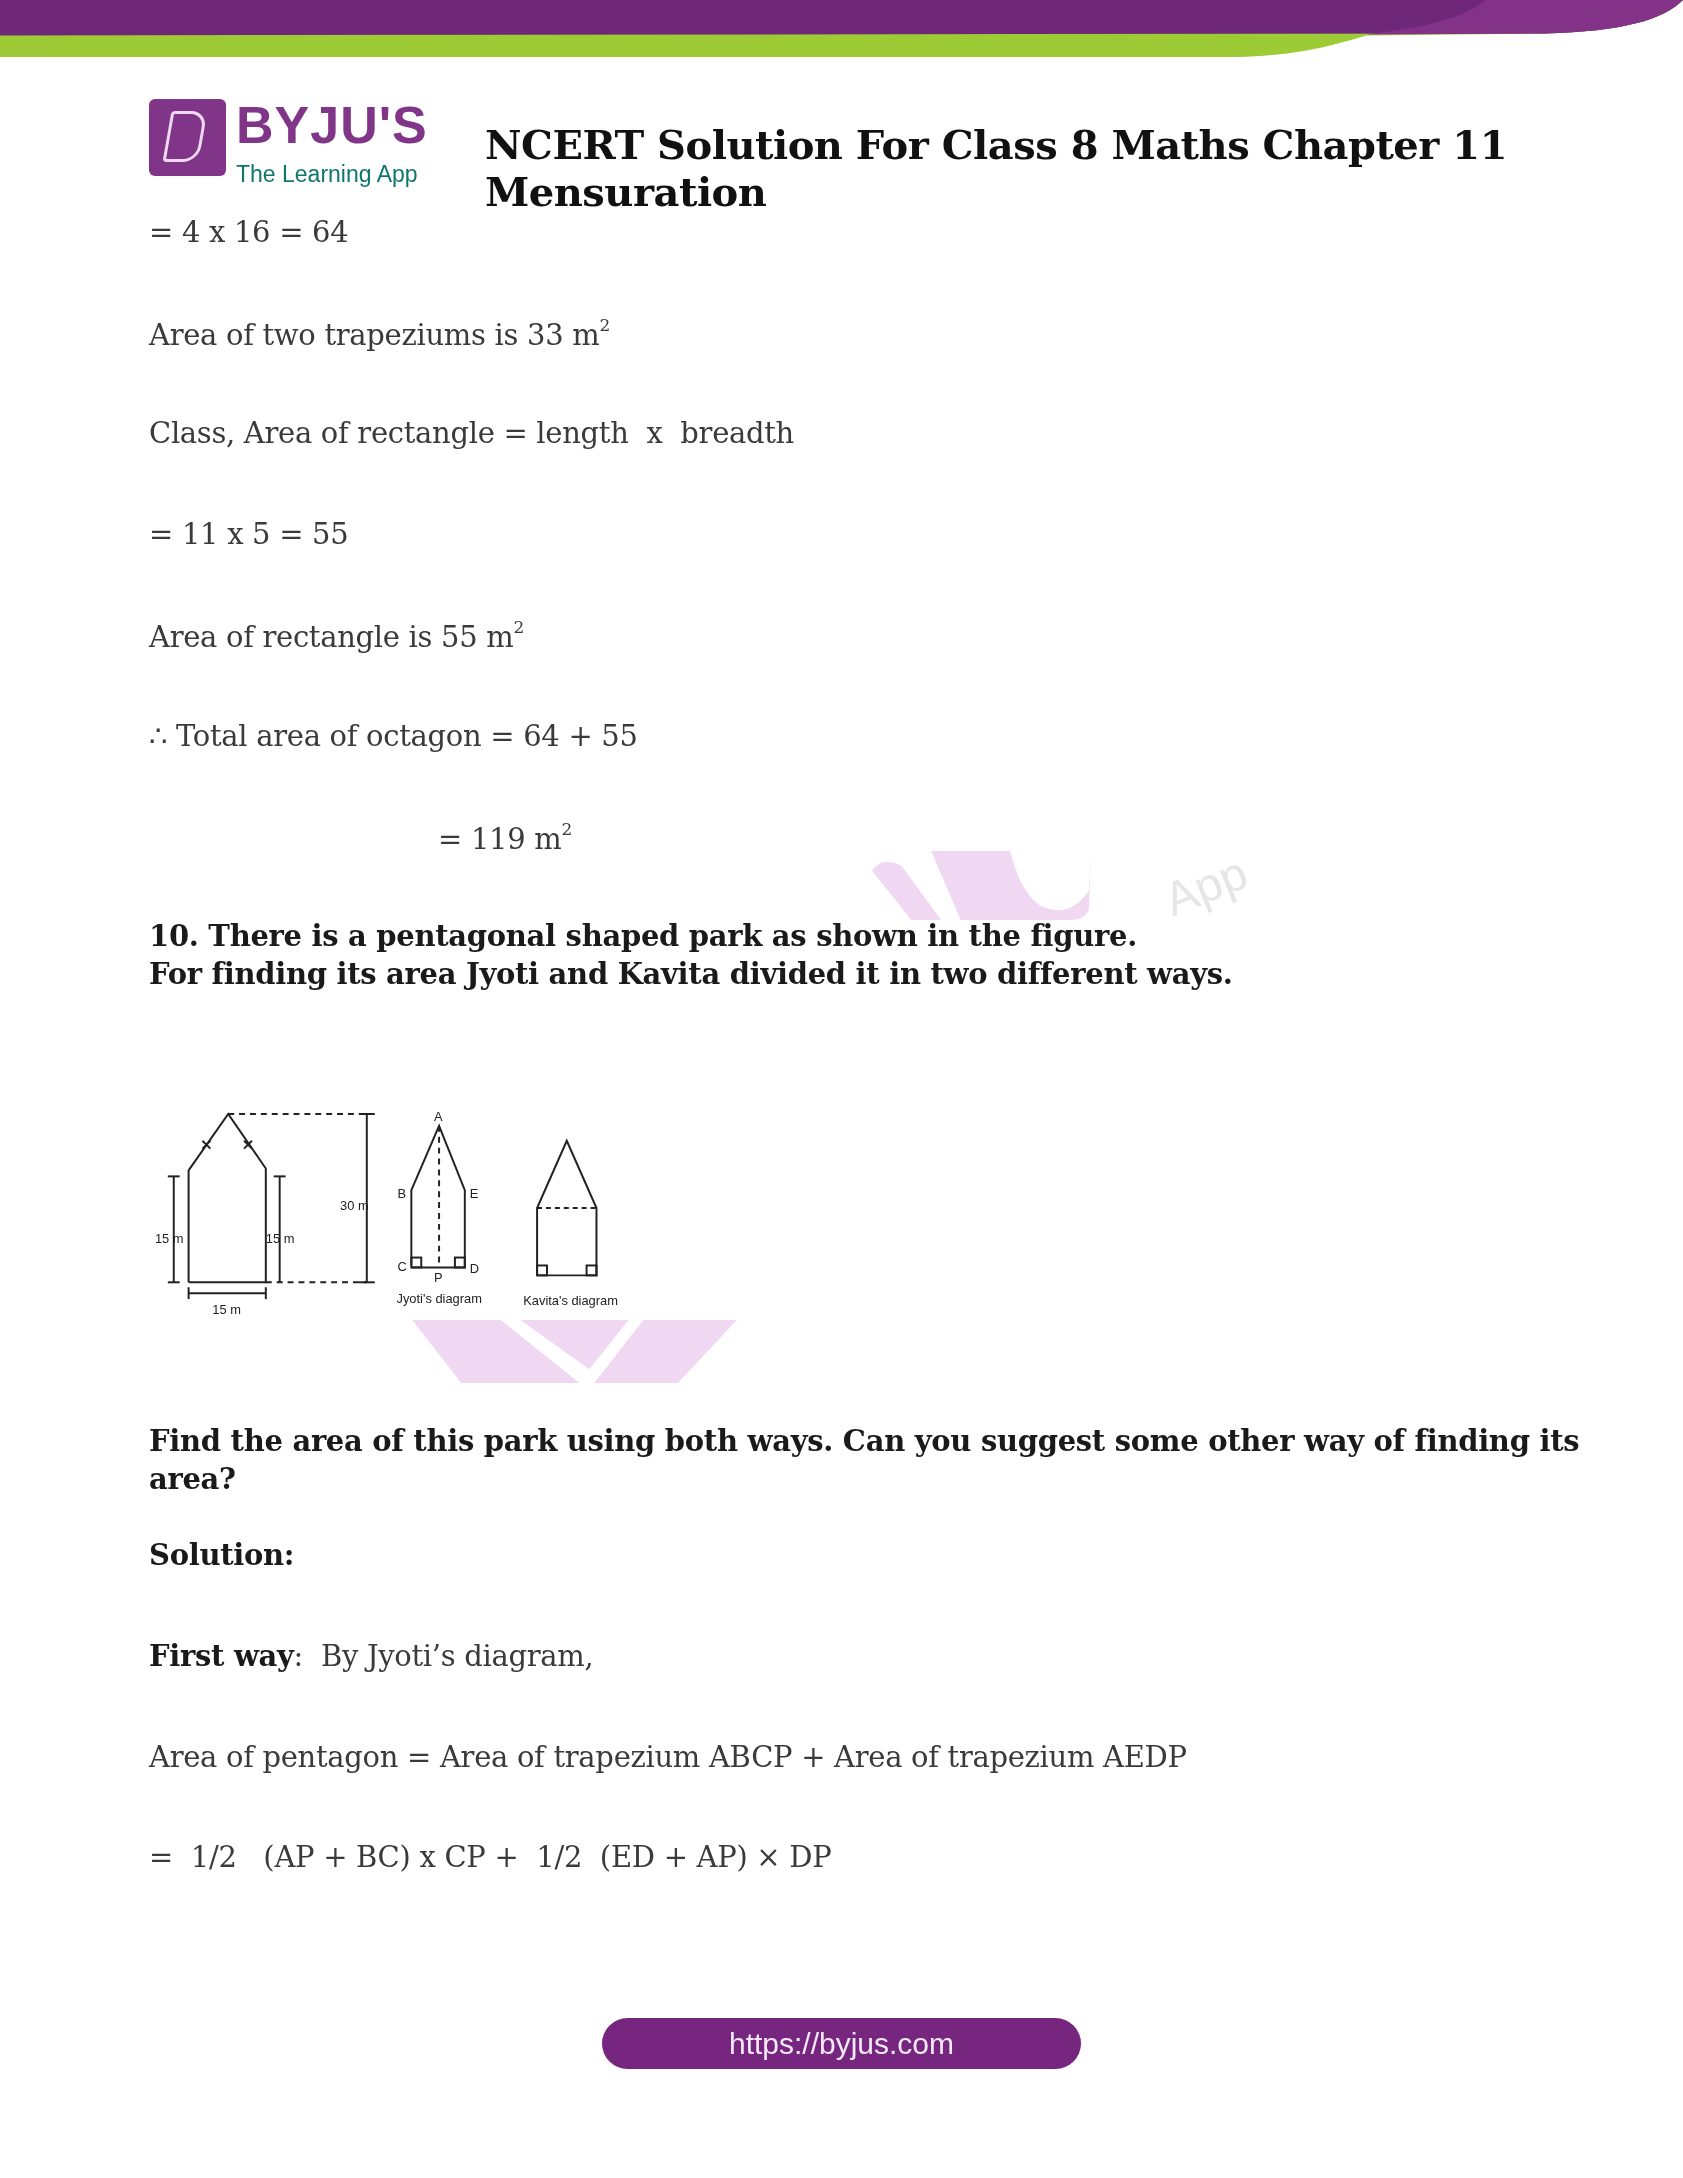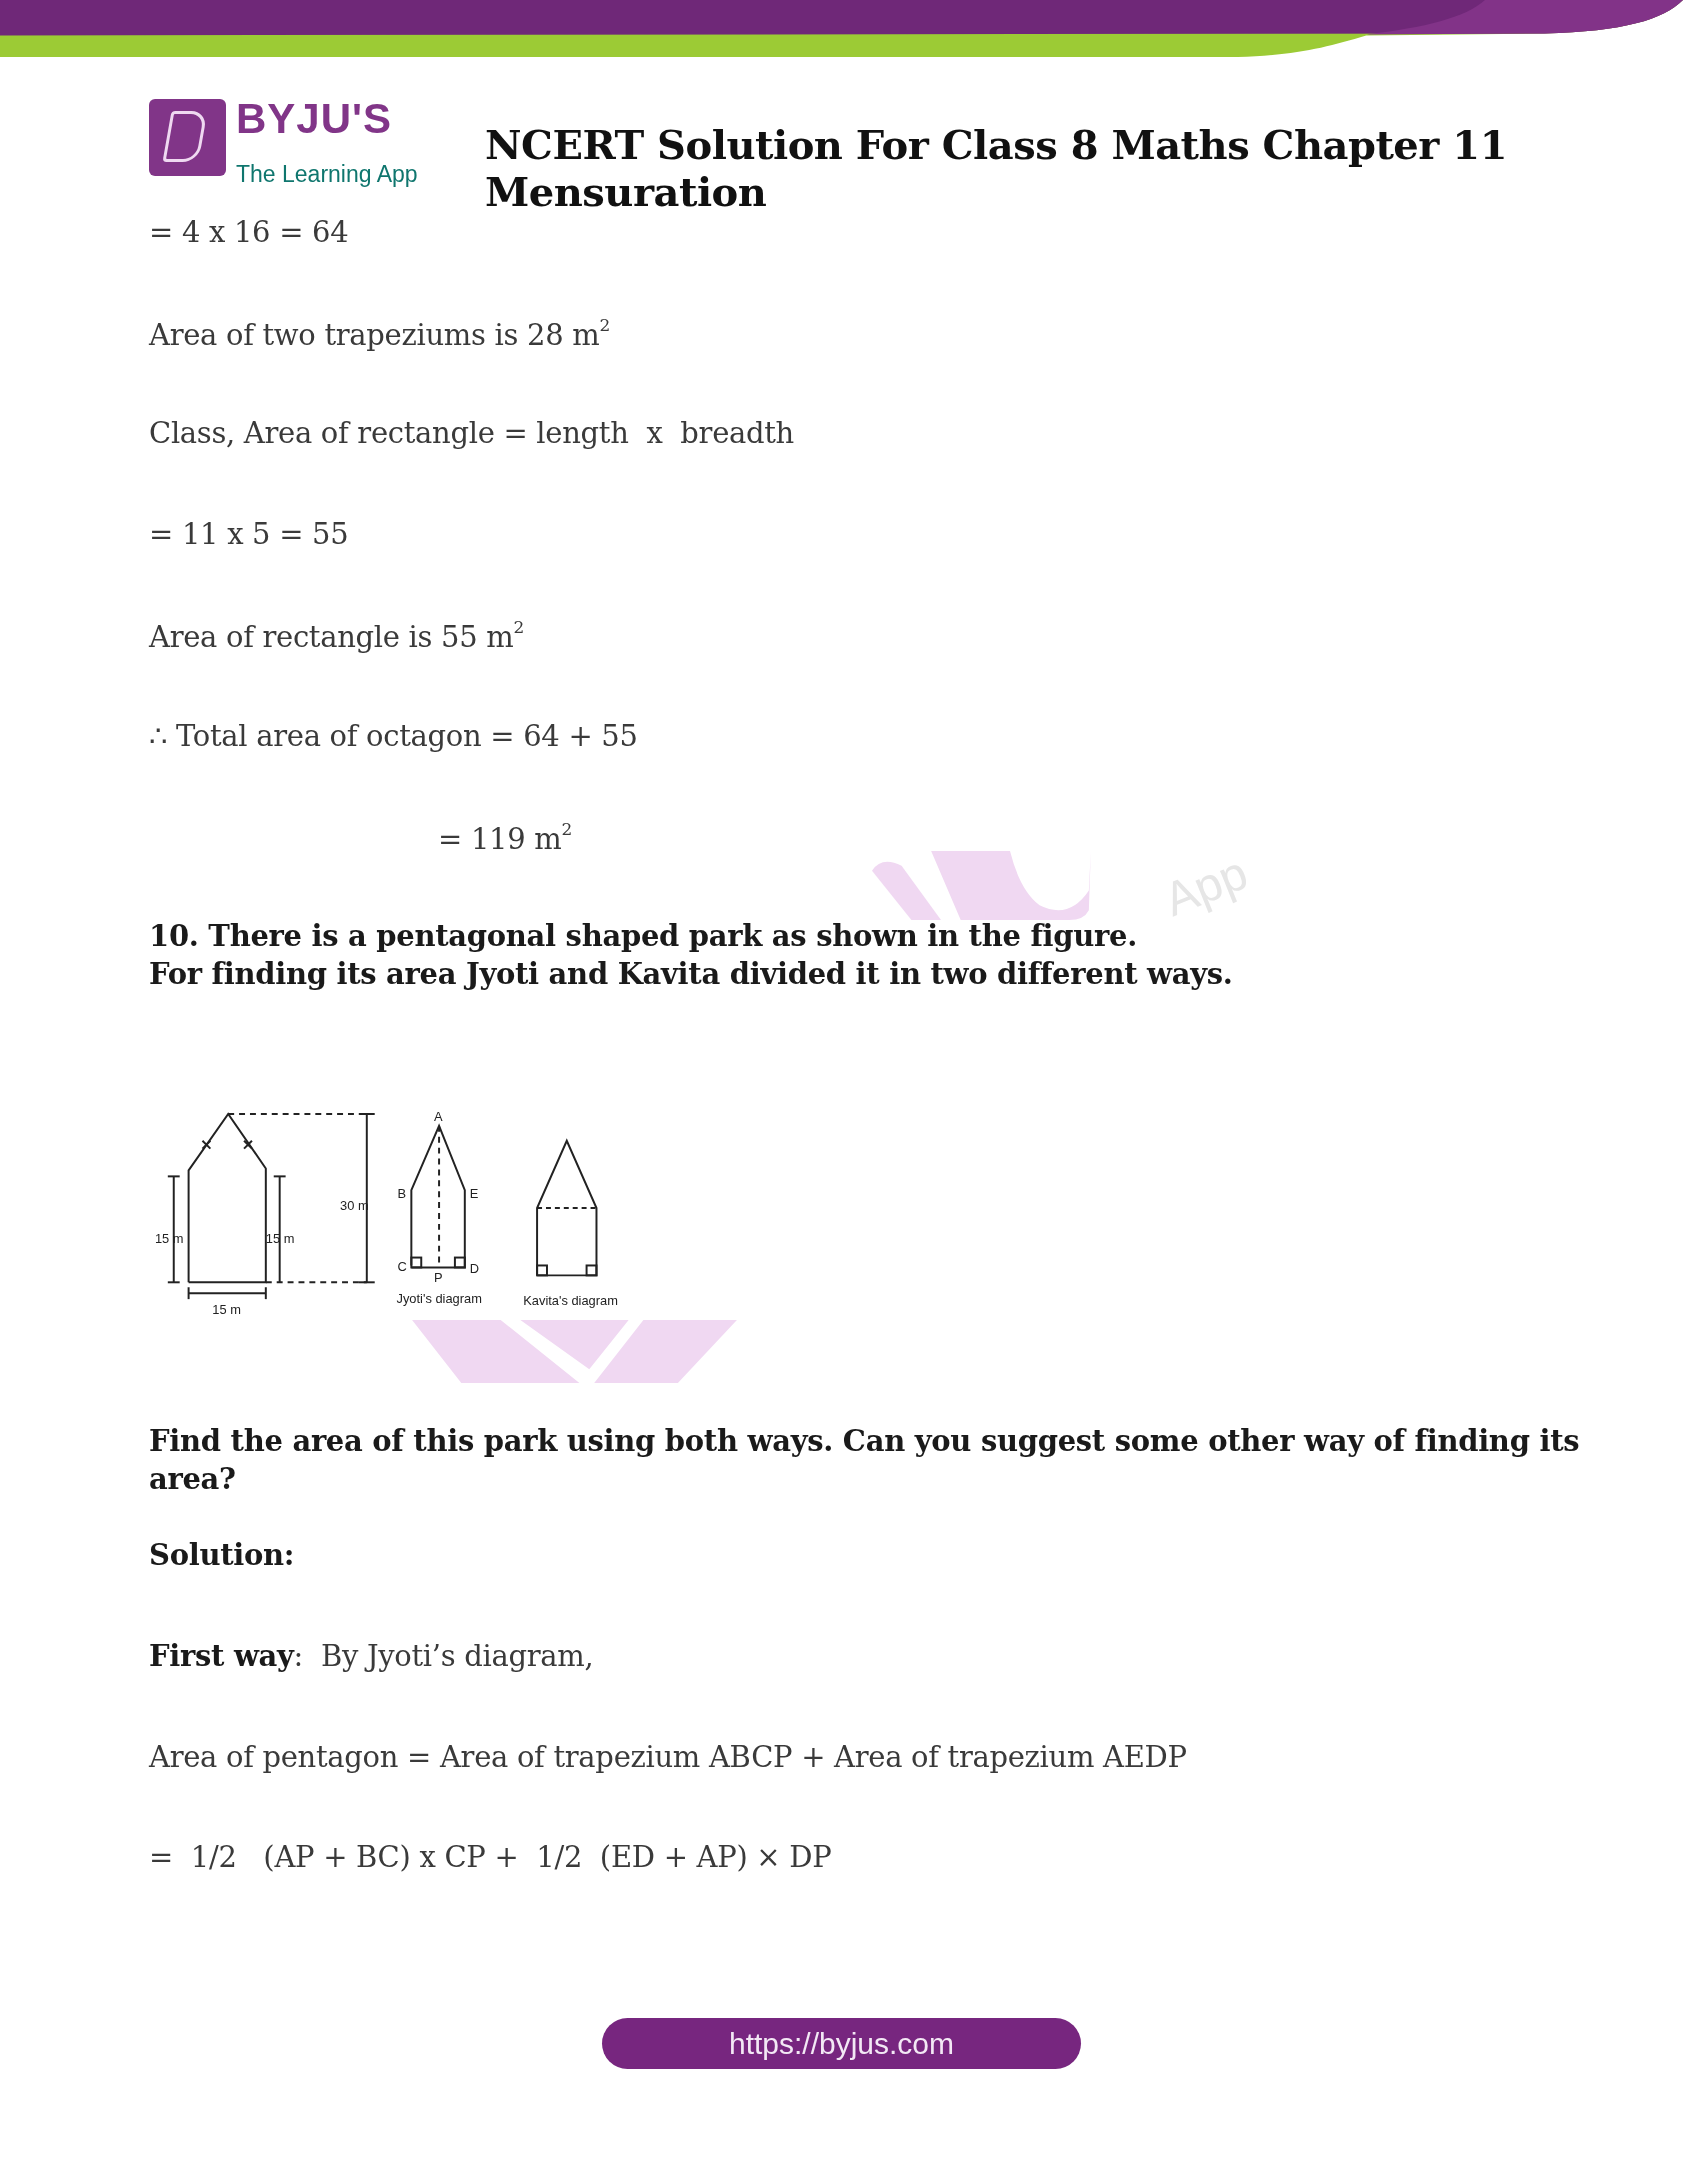--- a/index.html
+++ b/index.html
@@ -16,21 +16,21 @@
     background: #813588; border-radius: 6px;
   }
   .logo-b {
     position: absolute; left: 18px; top: 12px; width: 36px; height: 51px;
     border: 3px solid #efd9f1; border-radius: 4px 16px 16px 4px;
     transform: skewX(-10deg); box-sizing: border-box;
   }
   .logo-title {
     position: absolute; left: 87px; top: -4px;
     font-family: "Liberation Sans", sans-serif; font-weight: bold;
-    font-size: 42px; color: #813588; letter-spacing: 1px;
+    font-size: 52px; color: #813588; letter-spacing: 1px;
   }
   .logo-sub {
     position: absolute; left: 87px; top: 62px;
     font-family: "Liberation Sans", sans-serif;
     font-size: 23px; color: #0f766e;
   }
   .doc-title {
     position: absolute; left: 485px; top: 121px;
     font-family: "DejaVu Serif", serif; font-weight: bold;
     font-size: 40px; color: #111111; letter-spacing: -0.5px;
@@ -62,21 +62,21 @@
 <div class="logo">
   <div class="logo-box">
       <div class="logo-b"></div>
     </div>
   <div class="logo-title">BYJU'S</div>
   <div class="logo-sub">The Learning App</div>
 </div>
 <div class="doc-title">NCERT Solution For Class 8 Maths Chapter 11 Mensuration</div>
 
 <div class="line" style="top:215px">= 4 x 16 = 64</div>
-<div class="line" style="top:315px"><span>Area of two trapeziums is 28 m</span><sup>2</sup></div>
+<div class="line" style="top:315px"><span>Area of two trapeziums is 33 m</span><sup>2</sup></div>
 <div class="line" style="top:416px">Class, Area of rectangle = length  x  breadth</div>
 <div class="line" style="top:517px">= 11 x 5 = 55</div>
 <div class="line" style="top:617px"><span>Area of rectangle is 55 m</span><sup>2</sup></div>
 <div class="line" style="top:719px">∴ Total area of octagon = 64 + 55</div>
 <div class="line" style="top:819px; left:438px"><span>= 119 m</span><sup>2</sup></div>
 
 <svg class="watermark" style="left:871px; top:851px; width:416px; height:69px" viewBox="0 0 420 70">
   <path d="M0 20 Q10 5 30 15 L70 70 L40 70 Z" fill="#f0d8f2"></path>
   <path d="M60 0 L140 0 Q150 40 170 55 Q200 70 220 40 L222 0 L220 60 Q215 70 200 70 L90 70 Z" fill="#f0d8f2"></path>
   <text x="300" y="60" font-family="Liberation Sans, sans-serif" font-size="48" fill="#e6e6e6" transform="rotate(-22 320 50)">App</text>

